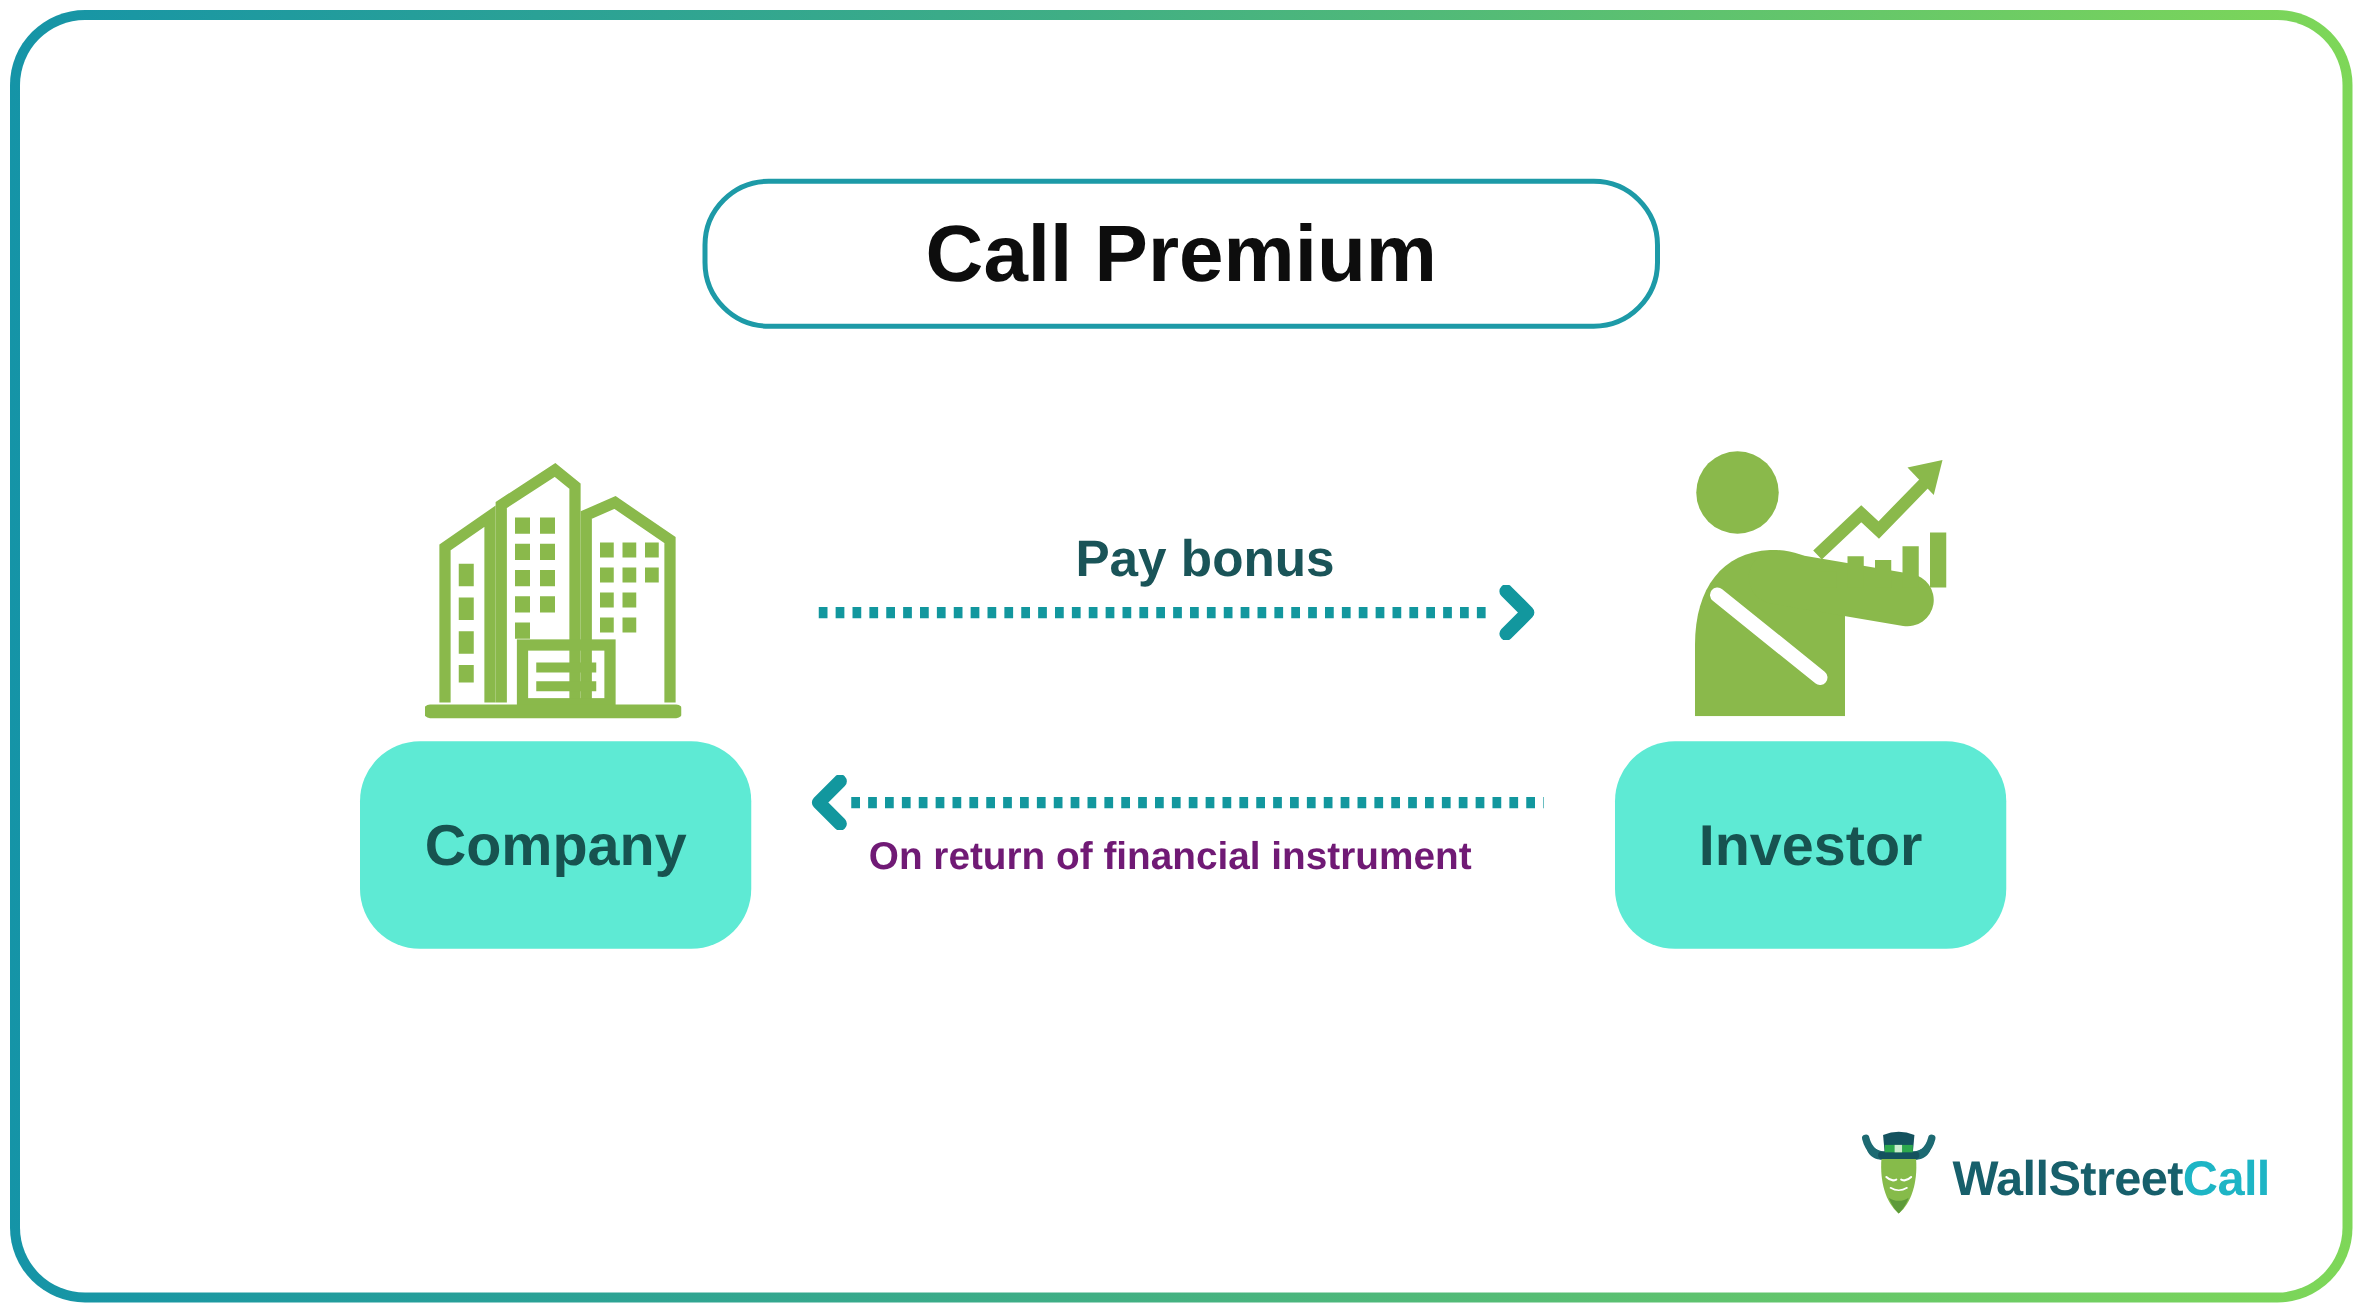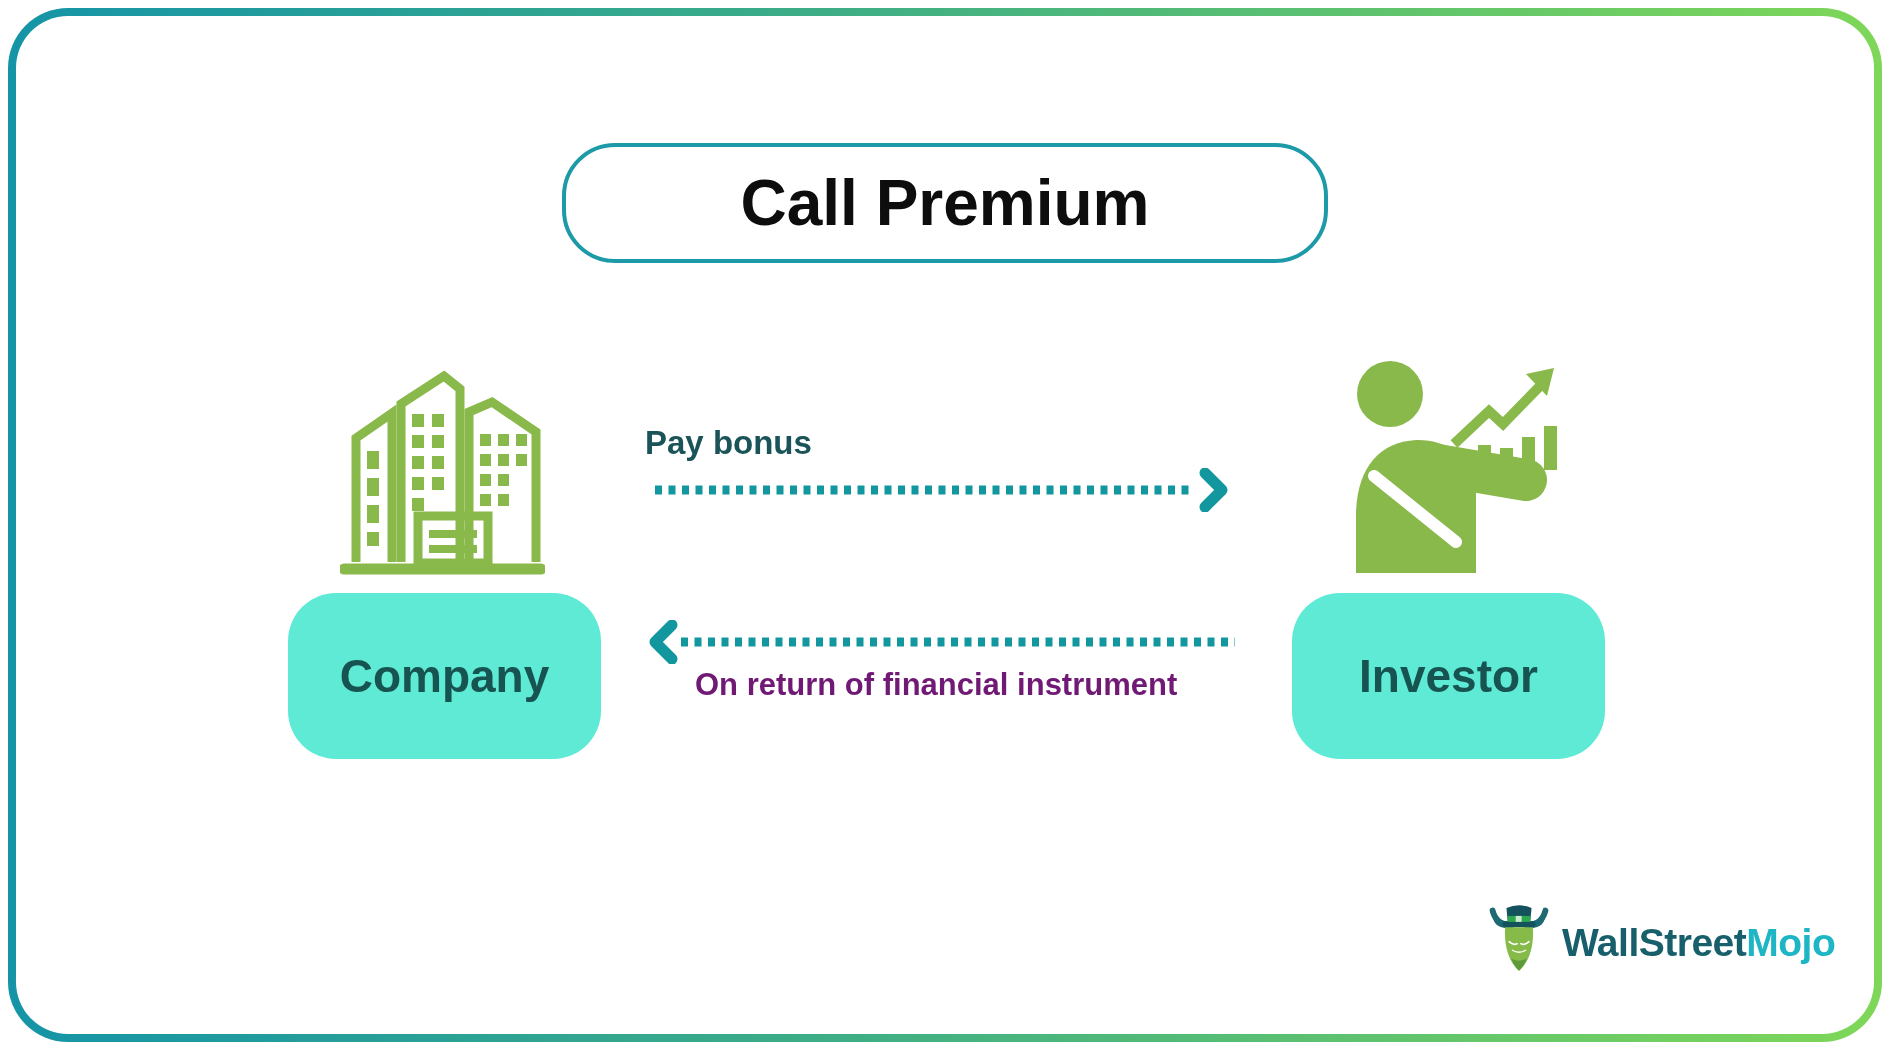--- a/index.html
+++ b/index.html
@@ -37,22 +37,22 @@
   .entity-box span { font-size:46px; font-weight:700; color:#175350; }
   .company-box  { left:288px; }
   .investor-box { left:1292px;justify-content:center; }
   .company-icon  { left:340px; top:356px; }
   .investor-icon { left:1338px; top:358px; }
   
   .flow-arrow { position:absolute; left:645px; width:600px; height:44px; }
   .arrow-top    { top:468px; }
   .arrow-bottom { top:620px; }
   .flow-label {
-    position:absolute; left:645px; width:600px; text-align:left;
-    font-size:33px; font-weight:700;
+    position:absolute; left:664px; width:600px; text-align:center;
+    font-size:41px; font-weight:700;
   }
   .label-pay-bonus { top:424px; color:#1a5458; }
   .label-before    { top:578px; color:#13999f; }
   .label-return {
     position:absolute; left:695px; width:500px; top:664px; text-align:left;
     font-size:31px; font-weight:700; color:#701a75; line-height:1.35;
   }
   
   .logo { position:absolute; left:1486px; top:904px; display:flex; align-items:center; gap:10px; }
   .logo-text { font-size:39px; font-weight:800; letter-spacing:-0.5px; }
@@ -180,16 +180,16 @@
         <rect x="45" y="18" width="9" height="9" fill="#cdeccf"></rect>
 
         <path d="M29,35 C27,62 34,88 50,101 C66,88 73,62 71,35 Z" fill="#86bb4a"></path>
         <path d="M38,82 C42,92 46,97 50,101 C54,97 58,92 62,82 C56,87 44,87 38,82 Z" fill="#5d9a39"></path>
 
         <path d="M35,57 Q41,63 47,60" stroke="#ffffff" stroke-width="2.5" fill="none" stroke-linecap="round"></path>
         <path d="M65,57 Q59,63 53,60" stroke="#ffffff" stroke-width="2.5" fill="none" stroke-linecap="round"></path>
         <path d="M40,70 Q50,76 60,70" stroke="#ffffff" stroke-width="2" fill="none" stroke-linecap="round"></path>
       </svg>
     </span>
-    <span class="logo-text"><span class="p1">WallStreet</span><span class="p2">Mojo</span></span>
+    <span class="logo-text"><span class="p1">WallStreet</span><span class="p2">Call</span></span>
   </div>
 
 </div>
 
 </body></html>

